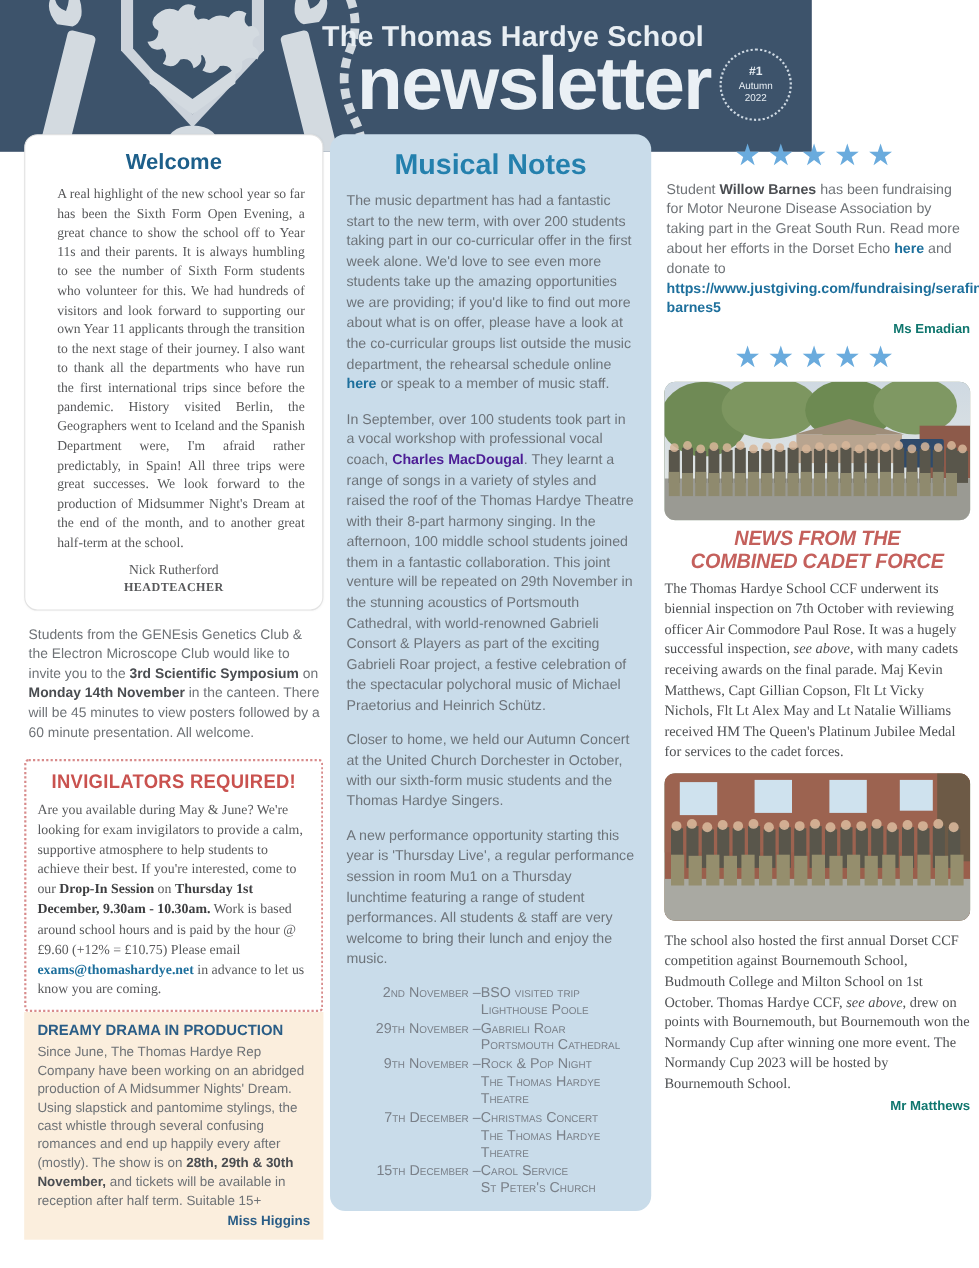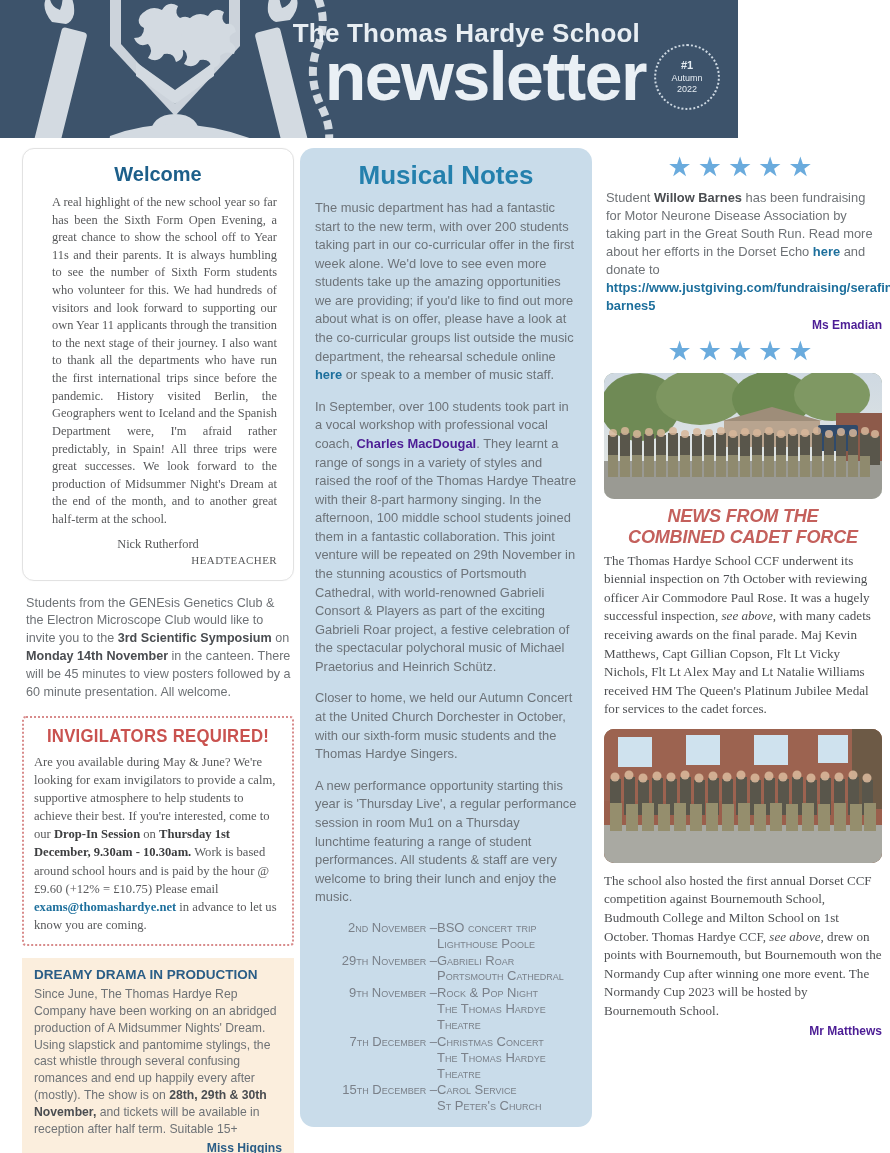--- a/index.html
+++ b/index.html
@@ -49,21 +49,21 @@
     display:flex;flex-direction:column;
     align-items:center;justify-content:center;
     line-height:1.25;
   }
   .issue-badge .n{font-size:11px;font-weight:bold;}
   .issue-badge .s{font-size:9px;}
   .issue-badge .y{font-size:9px;}
 
   
   .page{
-    position:absolute;top:148px;left:0;
+    position:absolute;top:122px;left:0;
     width:706px;height:965px;
   }
   .col{position:absolute;top:0;}
   .col-left{left:22px;width:272px;}
   .col-mid{left:300px;width:292px;}
   .col-right{left:604px;width:278px;}
 
   
   .card-welcome{
     border:1px solid #e2e2e2;
@@ -90,24 +90,25 @@
   .sig{
     font-family:"Liberation Serif", serif;
     color:#57585a;
     text-align:center;
     font-size:12.4px;
     margin-top:8px;
   }
   .sig-role{
     font-family:"Liberation Serif", serif;
     color:#57585a;
-    text-align:right;
+    text-align:center;
     font-size:11px;
     letter-spacing:.4px;
     margin-top:2px;
+    font-weight:bold;
   }
 
   .sans-body{
     font-family:"Liberation Sans", sans-serif;
     color:#6e7276;
     font-size:12.6px;
     line-height:1.42;
   }
   .sci-block{margin:14px 2px 0 4px;}
   .sci-block b{color:#4a4d51;}
@@ -134,21 +135,20 @@
     font-family:"Liberation Serif", serif;
     color:#58595b;
     font-size:12.6px;
     line-height:1.44;
   }
   .invig-body b{color:#3d3e40;}
   .link{color:#1d6f9c;font-weight:bold;text-decoration:none;}
 
   
   .drama{
-    margin-top:12px;
     background:#fbeedd;
     padding:9px 12px 10px 12px;
     box-sizing:border-box;
   }
   .drama-title{
     color:#2a5d86;
     font-size:13.5px;
     font-weight:bold;
     margin-bottom:4px;
   }
@@ -225,21 +225,21 @@
   }
   .willow{
     color:#6e7276;
     font-size:12.9px;
     line-height:1.4;
     padding:0 2px;
   }
   .willow b{color:#4a4d51;}
   .byline-r{
     text-align:right;
-    color:#4c1d95;
+    color:#0f766e;
     font-weight:bold;
     font-size:12px;
     margin-top:3px;
   }
 
   .photo{
     border-radius:10px;
     overflow:hidden;
     width:100%;
     position:relative;
@@ -392,21 +392,21 @@
         <p>Closer to home, we held our Autumn Concert at the United Church Dorchester in October, with our sixth-form music students and the Thomas Hardye Singers.</p>
         <p>A new performance opportunity starting this year is 'Thursday Live', a regular performance session in room Mu1 on a Thursday lunchtime featuring a range of student performances. All students &amp; staff are very welcome to bring their lunch and enjoy the music.</p>
       </div>
 
 
       <table class="diary">
         <tbody>
           <tr>
             <td class="d-date">2nd November –</td>
             <td class="d-desc">
-              <span>BSO concert trip</span>
+              <span>BSO visited trip</span>
               <span class="d-venue">Lighthouse Poole</span>
             </td>
           </tr>
           <tr>
             <td class="d-date">29th November –</td>
             <td class="d-desc">
               <span>Gabrieli Roar</span>
               <span class="d-venue">Portsmouth Cathedral</span>
             </td>
           </tr>

